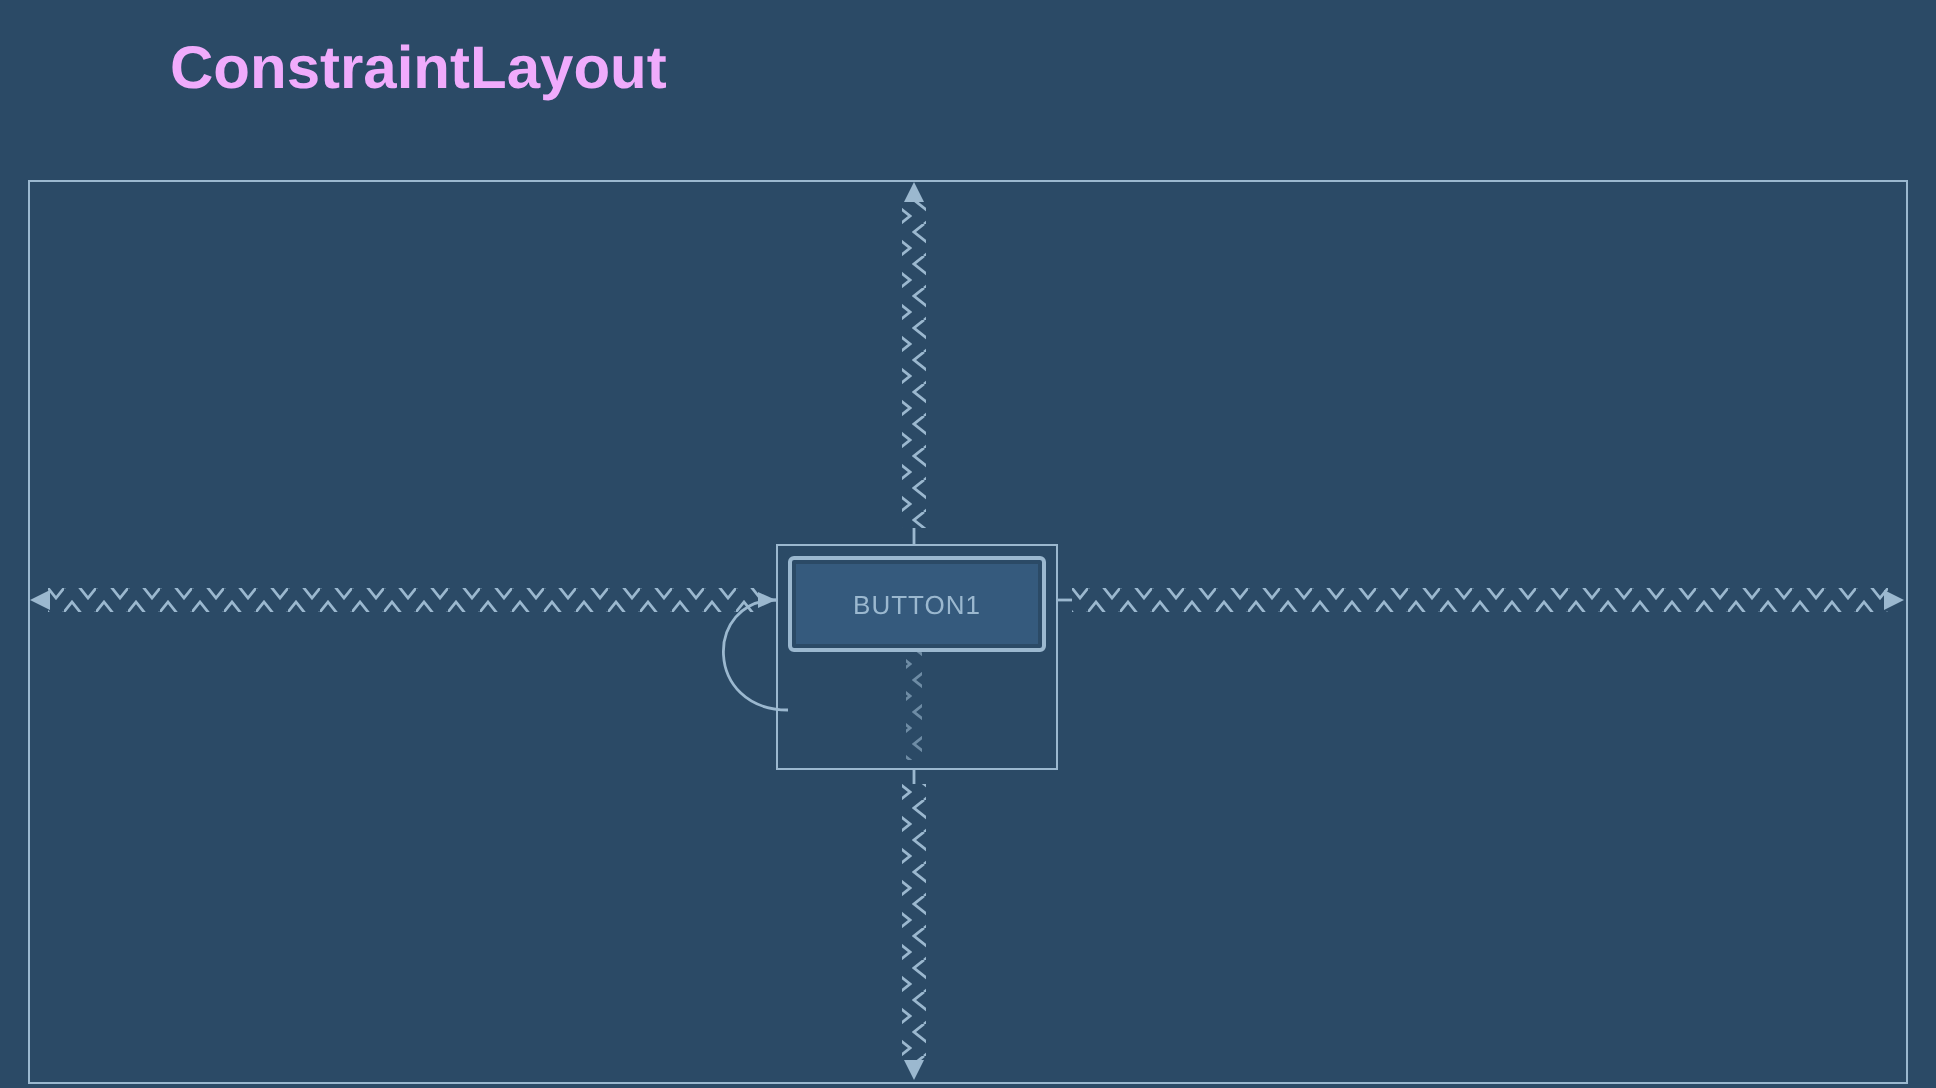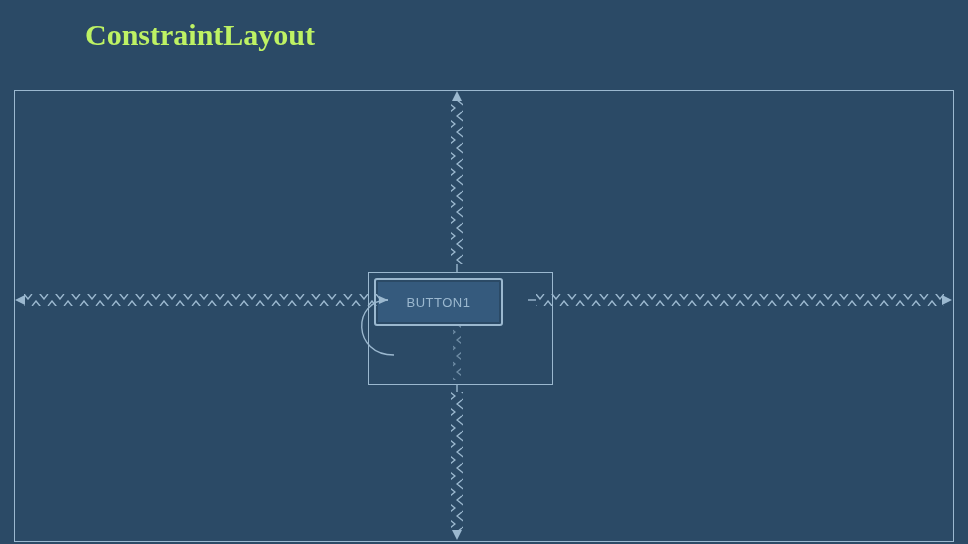--- a/index.html
+++ b/index.html
@@ -1,18 +1,18 @@
 <!DOCTYPE html>
 <html><head>
 <meta charset="utf-8">
 <style>
   html,body{margin:0;padding:0;width:968px;height:544px;background:#2b4a66;font-family:Helvetica,Arial,sans-serif;overflow:hidden;}
-  .title{position:absolute;left:85px;top:18px;color:#bef264;font-size:30px;font-weight:700;font-family:Liberation Serif, serif;}
+  .title{position:absolute;left:85px;top:18px;color:#f0abfc;font-size:30px;font-weight:700;}
   .frame{position:absolute;left:14px;top:90px;width:938px;height:450px;border:1px solid #9bb8cf;}
-  .group{position:absolute;left:368px;top:272px;width:139px;height:111px;border:1px solid #9bb8cf;padding-left:44px;}
+  .group{position:absolute;left:388px;top:272px;width:139px;height:111px;border:1px solid #9bb8cf;}
   .btn{position:absolute;left:5px;width:125px;height:44px;border:2px solid #9bb8cf;background:#355a7d;border-radius:3px;display:flex;align-items:center;justify-content:center;color:#9bb8cf;font-size:13px;letter-spacing:.5px;box-shadow:inset 0 0 0 2px #2b4a66;}
   .btn1{top:5px;}
   .btn2{top:60px;}
   svg.overlay{position:absolute;left:0;top:0;pointer-events:none;}
 </style>
 </head>
 <body>
 
 <div class="title">ConstraintLayout</div>
 

